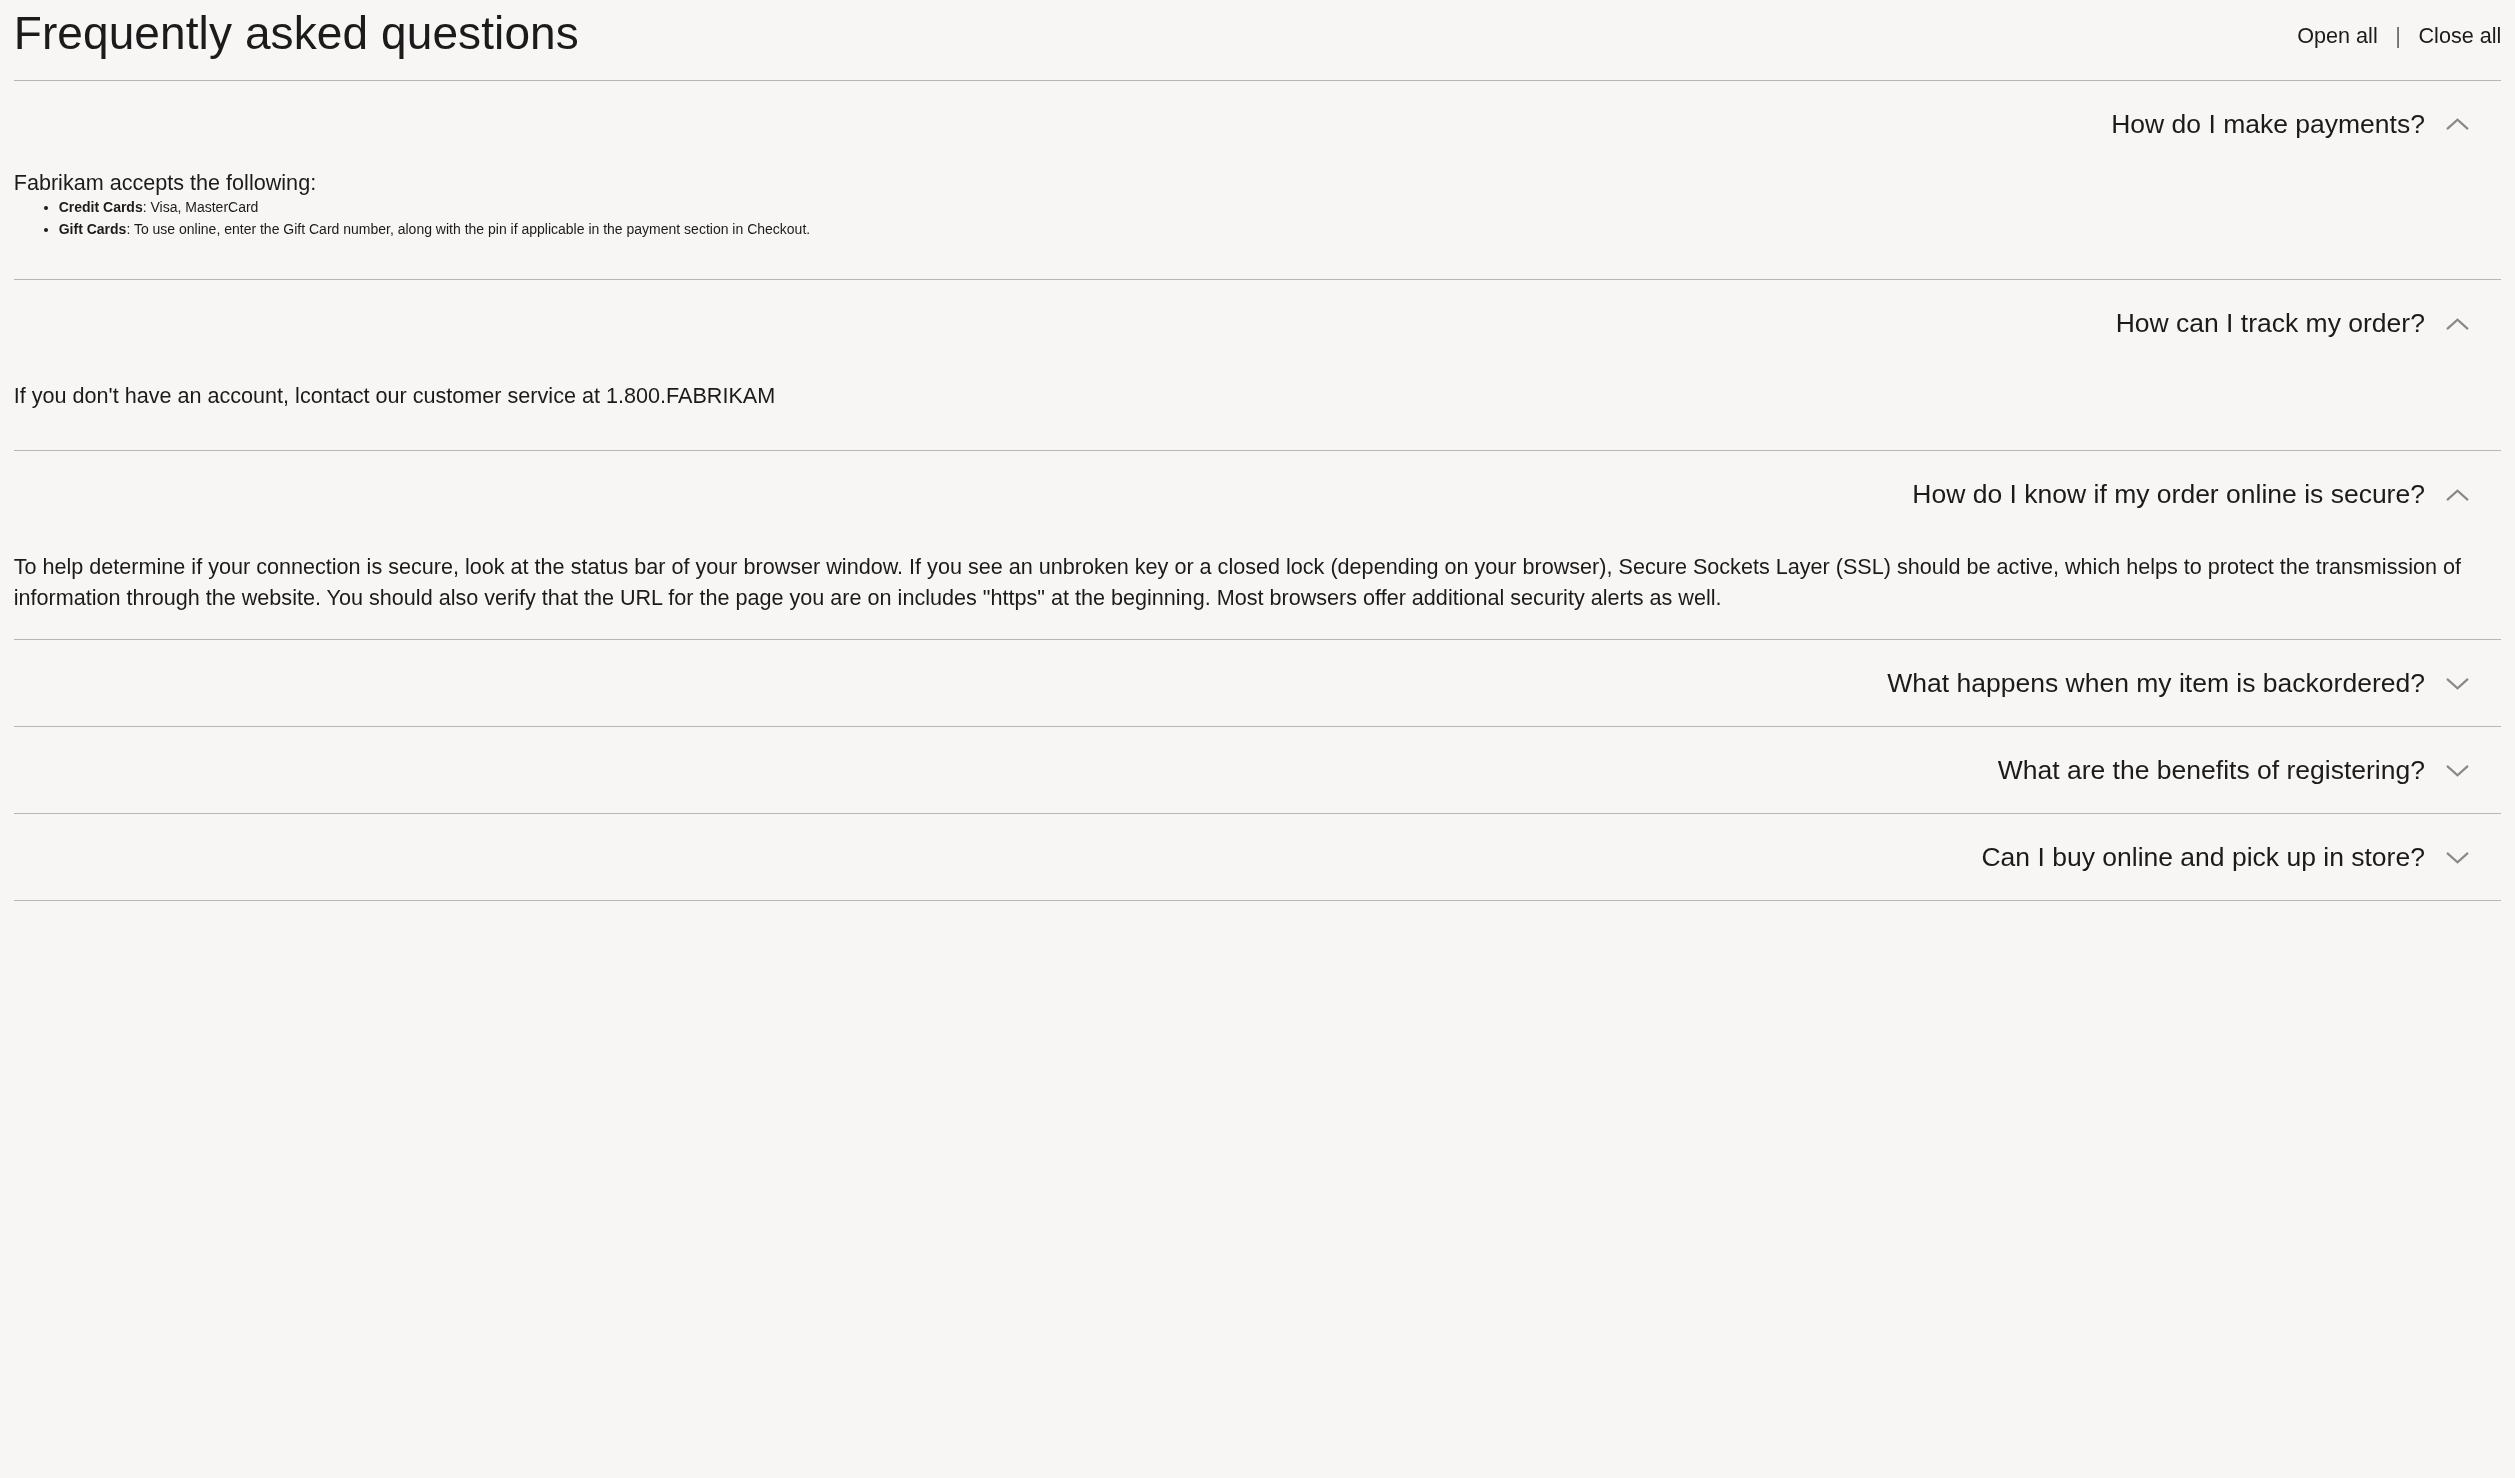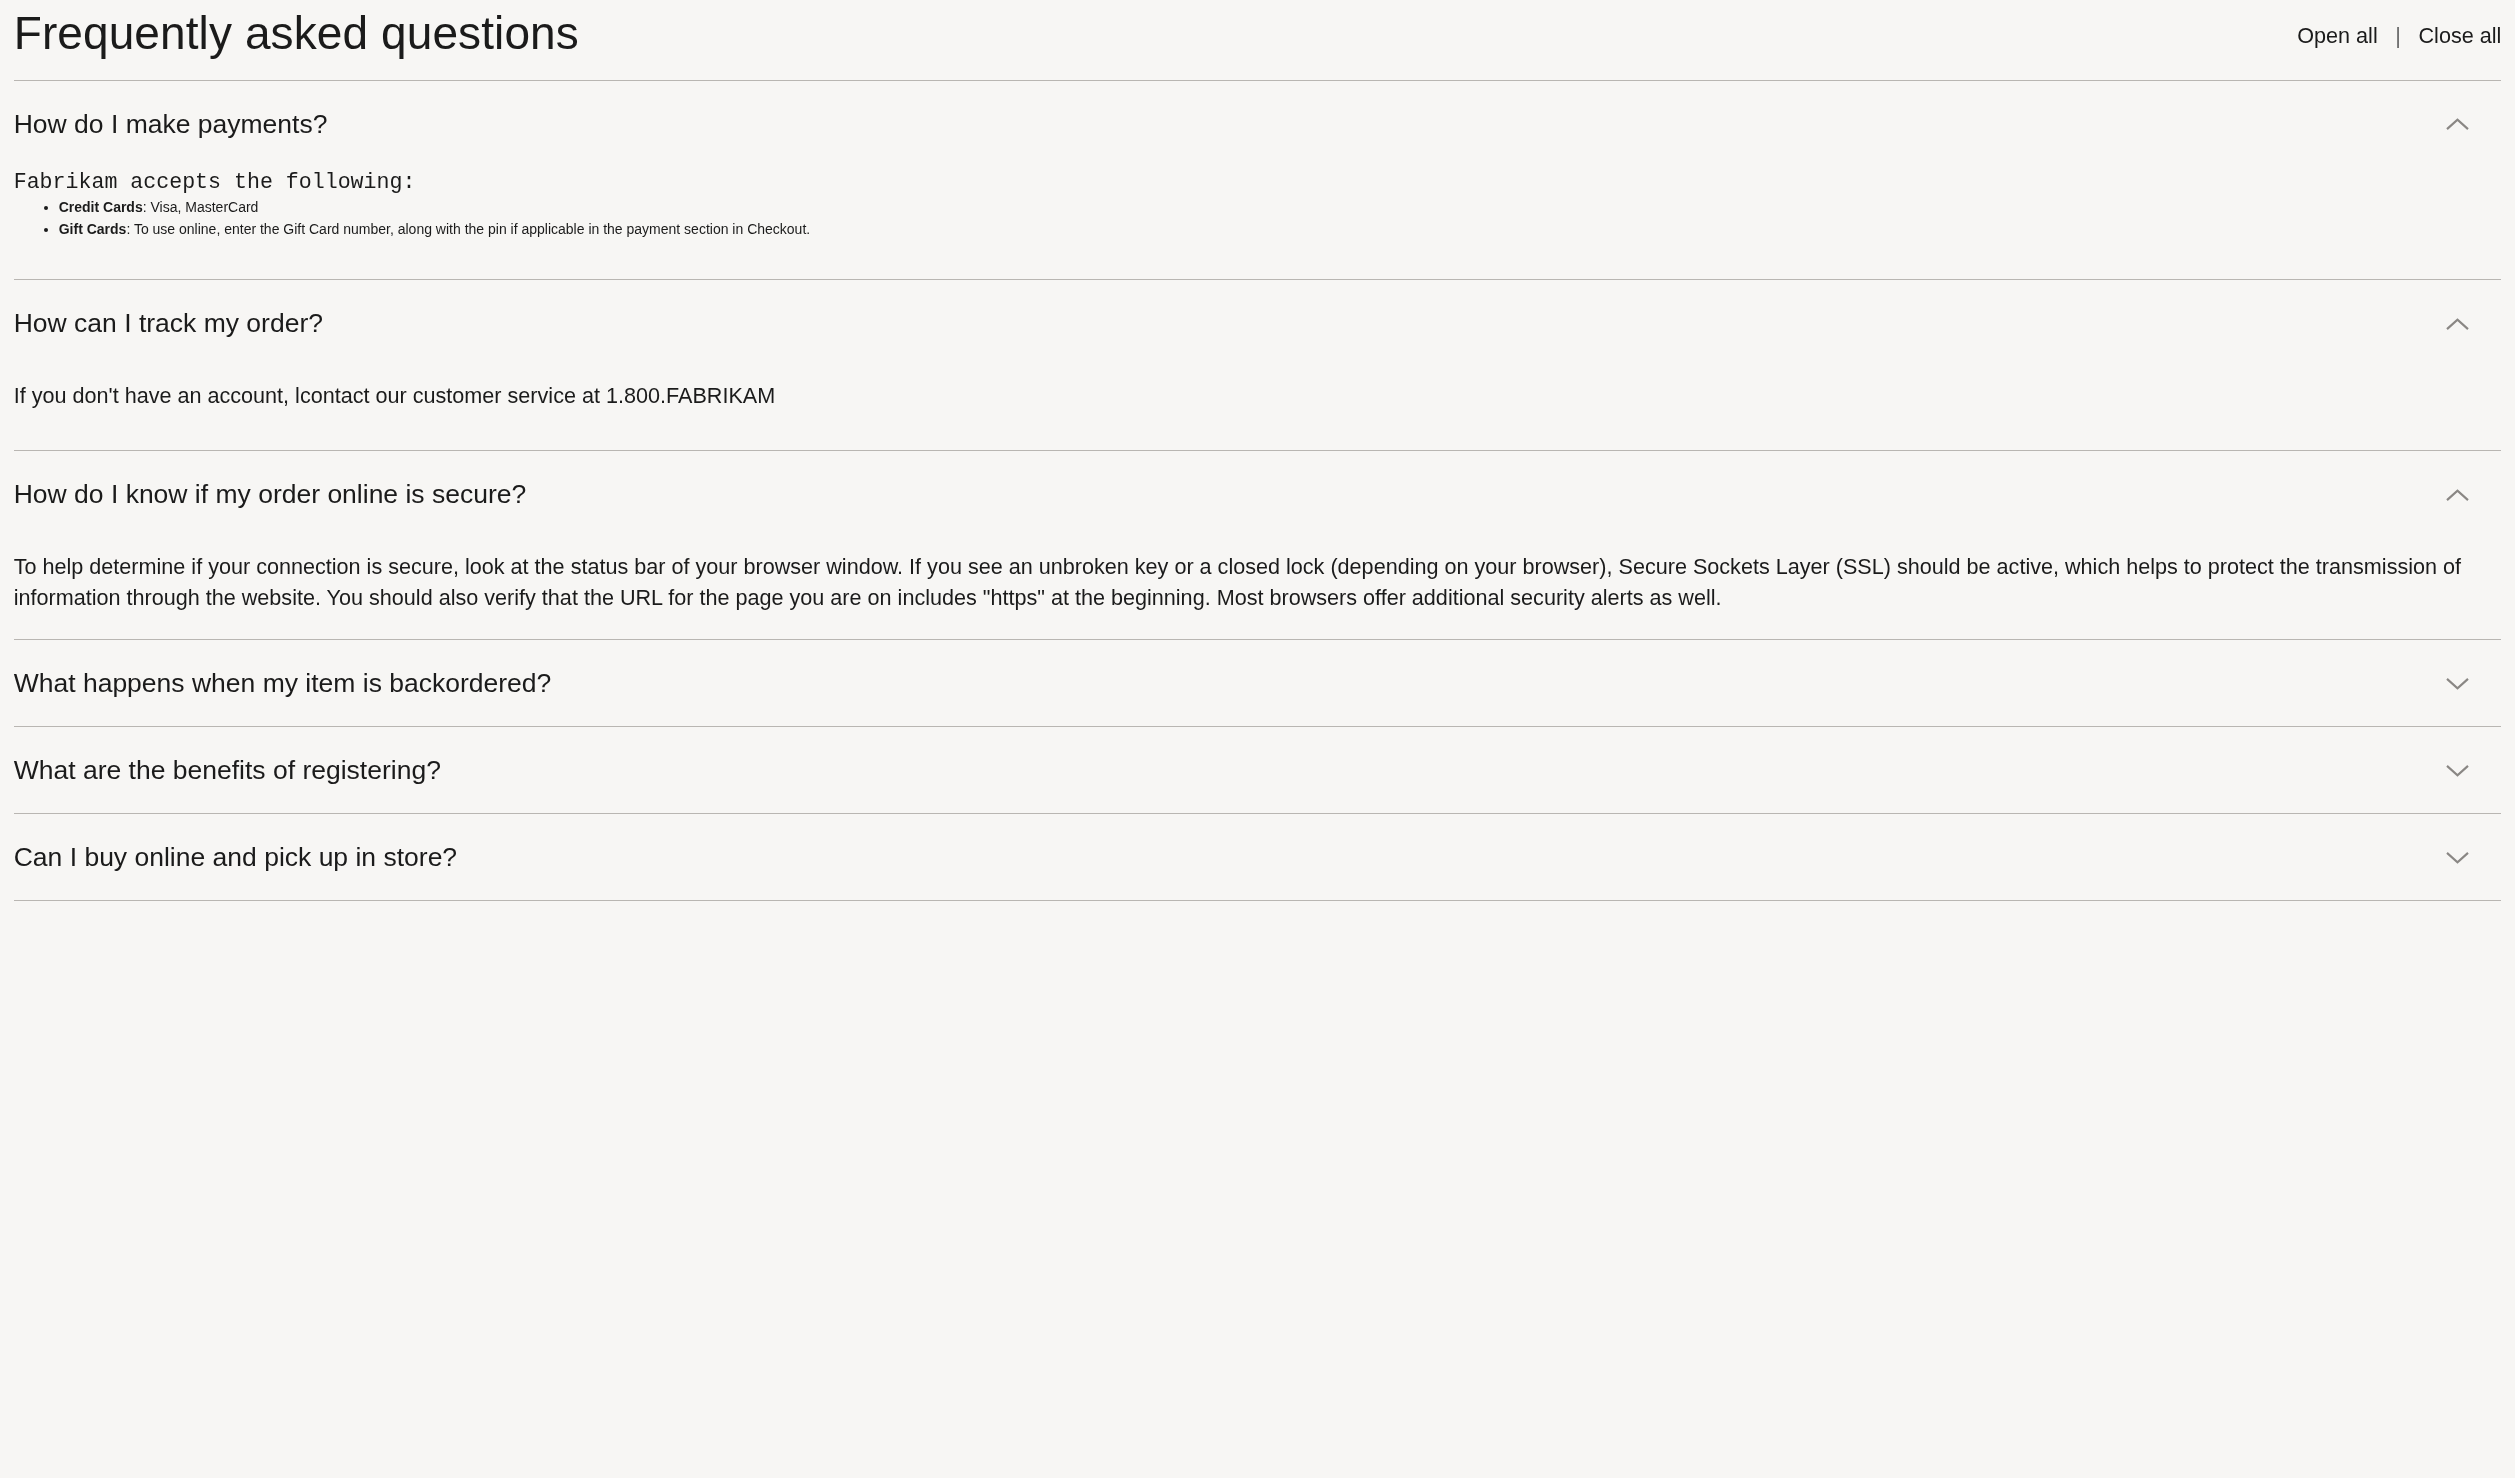--- a/index.html
+++ b/index.html
@@ -56,21 +56,21 @@
   .accordion {
     width: 100%;
     border-top: 1px solid #b9b6b2;
   }
   .acc-item {
     border-bottom: 1px solid #b9b6b2;
   }
   .acc-head {
     display: flex;
     align-items: center;
-    justify-content: space-between;
+    justify-content: flex-end;
     cursor: pointer;
     padding: 27.4px 0 25.5px 0;
     gap: 16px;
   }
   .acc-question {
     font-size: 26.5px;
     font-weight: 400;
     line-height: 1.2;
     color: #1b1b1b;
   }
@@ -89,21 +89,21 @@
   }
   .acc-body {
     font-size: 21.6px;
     line-height: 1.45;
     color: #1b1b1b;
     padding: 0 0 25.5px 0;
     max-width: 2488px;
   }
   .acc-body p { margin: 0 0 0 0; }
   .acc-body p + p { margin-top: 12px; }
-  .body-lead { margin-bottom: 13.7px; font-family: Liberation Mono, monospace; }
+  .body-lead { margin-bottom: 13.7px; }
   .acc-body ul {
     margin: 0 0 13.7px 0;
     padding-left: 45px;
     list-style: disc;
   }
   .acc-body li {
     margin: 0 0 2px 0;
     font-size: 14px;
     line-height: 1.42;
   }

